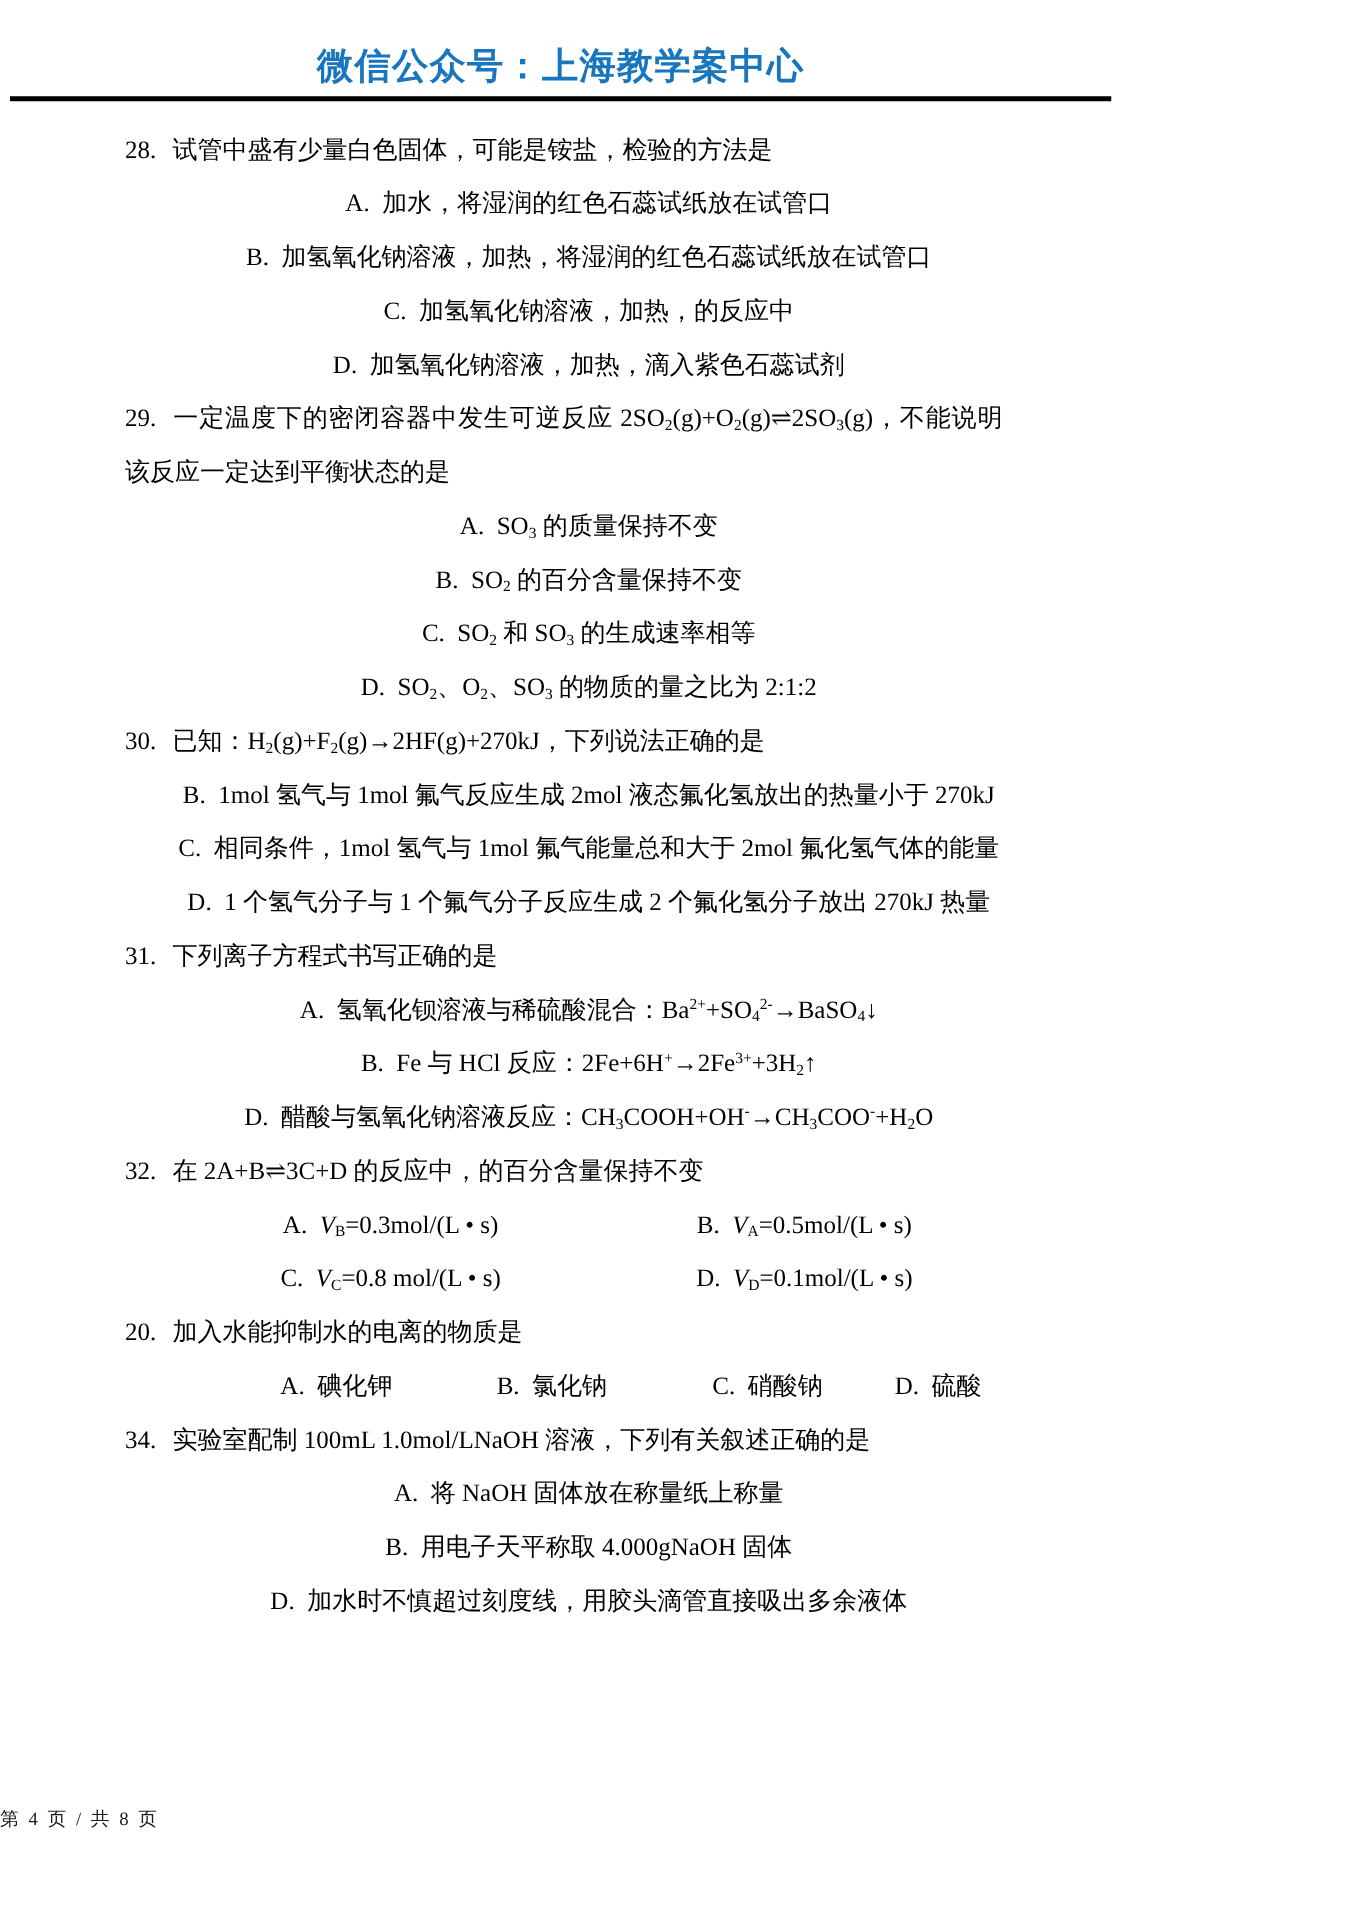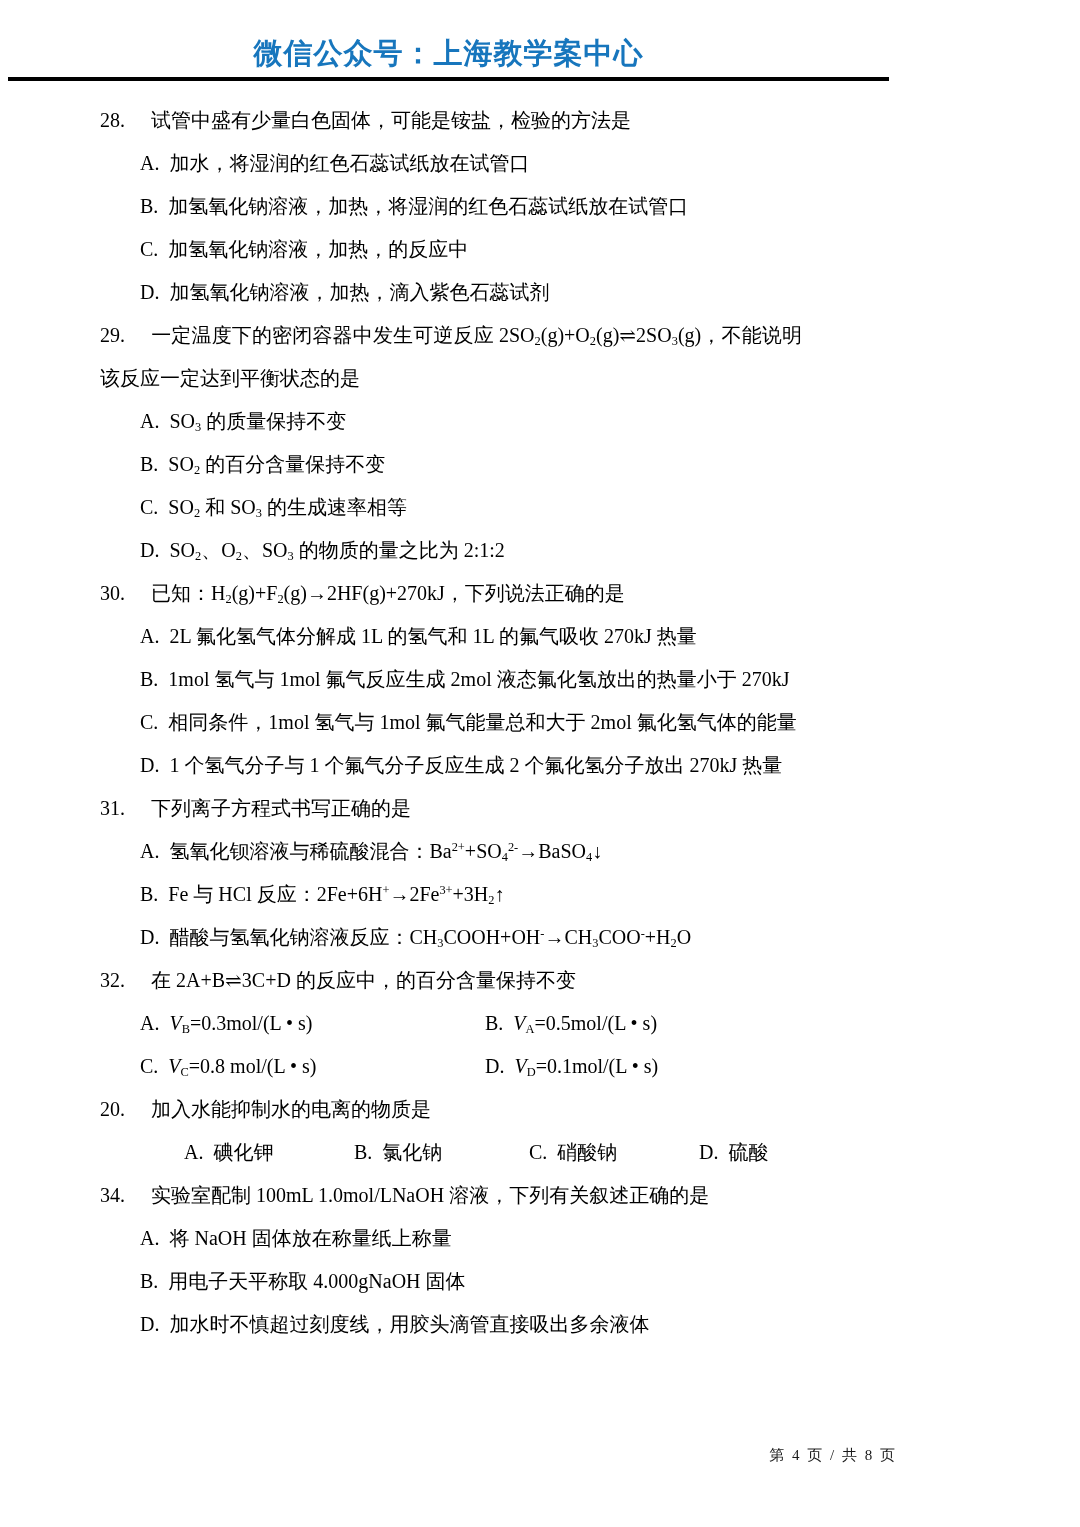--- a/index.html
+++ b/index.html
@@ -37,25 +37,26 @@
   .content {
     margin: 18px 95px 0 100px; 
     font-size: 20px;
   }
   .question { margin: 0; }
   .q-stem {
     margin: 0;
     line-height: 43px;
     text-align: justify;
   }
-  .q-num { margin-right: 26px; }
+  .q-num { margin-right: 13px; }
   .q-options { padding-left: 40px; }
   .opt {
     margin: 0;
     line-height: 43px;
+    text-align: center;
   }
   .opt-label { margin-right: 10px; }
   
   .opts-2col {
     display: grid;
     grid-template-columns: 345px 1fr;
   }
   .opts-4col {
     display: grid;
     grid-template-columns: 170px 175px 170px 1fr;
@@ -65,21 +66,21 @@
     font-size: 0.62em;
     line-height: 0;
   }
   sub { vertical-align: -0.25em; }
   sup { vertical-align: 0.55em; }
   .footer {
     position: absolute;
     left: 0;
     right: 0;
     bottom: 62px;
-    text-align: right;
+    text-align: left;
     font-size: 15px;
     letter-spacing: 2px;
     color: #1a1a1a;
   }
 </style>
 </head>
 <body>
 
 <div class="page">
 
@@ -106,21 +107,20 @@
         <p class="opt"><span class="opt-label">A.</span><span>SO<sub>3</sub> 的质量保持不变</span></p>
         <p class="opt"><span class="opt-label">B.</span><span>SO<sub>2</sub> 的百分含量保持不变</span></p>
         <p class="opt"><span class="opt-label">C.</span><span>SO<sub>2</sub> 和 SO<sub>3</sub> 的生成速率相等</span></p>
         <p class="opt"><span class="opt-label">D.</span><span>SO<sub>2</sub>、O<sub>2</sub>、SO<sub>3</sub> 的物质的量之比为 2:1:2</span></p>
       </div>
     </div>
 
     <div class="question">
       <p class="q-stem"><span class="q-num">30.</span><span>已知：H<sub>2</sub>(g)+F<sub>2</sub>(g)→2HF(g)+270kJ，下列说法正确的是</span></p>
       <div class="q-options">
-        <p class="opt"><span class="opt-label">A.</span><span>2L 氟化氢气体分解成 1L 的氢气和 1L 的氟气吸收 270kJ 热量</span></p>
         <p class="opt"><span class="opt-label">B.</span><span>1mol 氢气与 1mol 氟气反应生成 2mol 液态氟化氢放出的热量小于 270kJ</span></p>
         <p class="opt"><span class="opt-label">C.</span><span>相同条件，1mol 氢气与 1mol 氟气能量总和大于 2mol 氟化氢气体的能量</span></p>
         <p class="opt"><span class="opt-label">D.</span><span>1 个氢气分子与 1 个氟气分子反应生成 2 个氟化氢分子放出 270kJ 热量</span></p>
       </div>
     </div>
 
     <div class="question">
       <p class="q-stem"><span class="q-num">31.</span><span>下列离子方程式书写正确的是</span></p>
       <div class="q-options">
         <p class="opt"><span class="opt-label">A.</span><span>氢氧化钡溶液与稀硫酸混合：Ba<sup>2+</sup>+SO<sub>4</sub><sup>2-</sup>→BaSO<sub>4</sub>↓</span></p>

